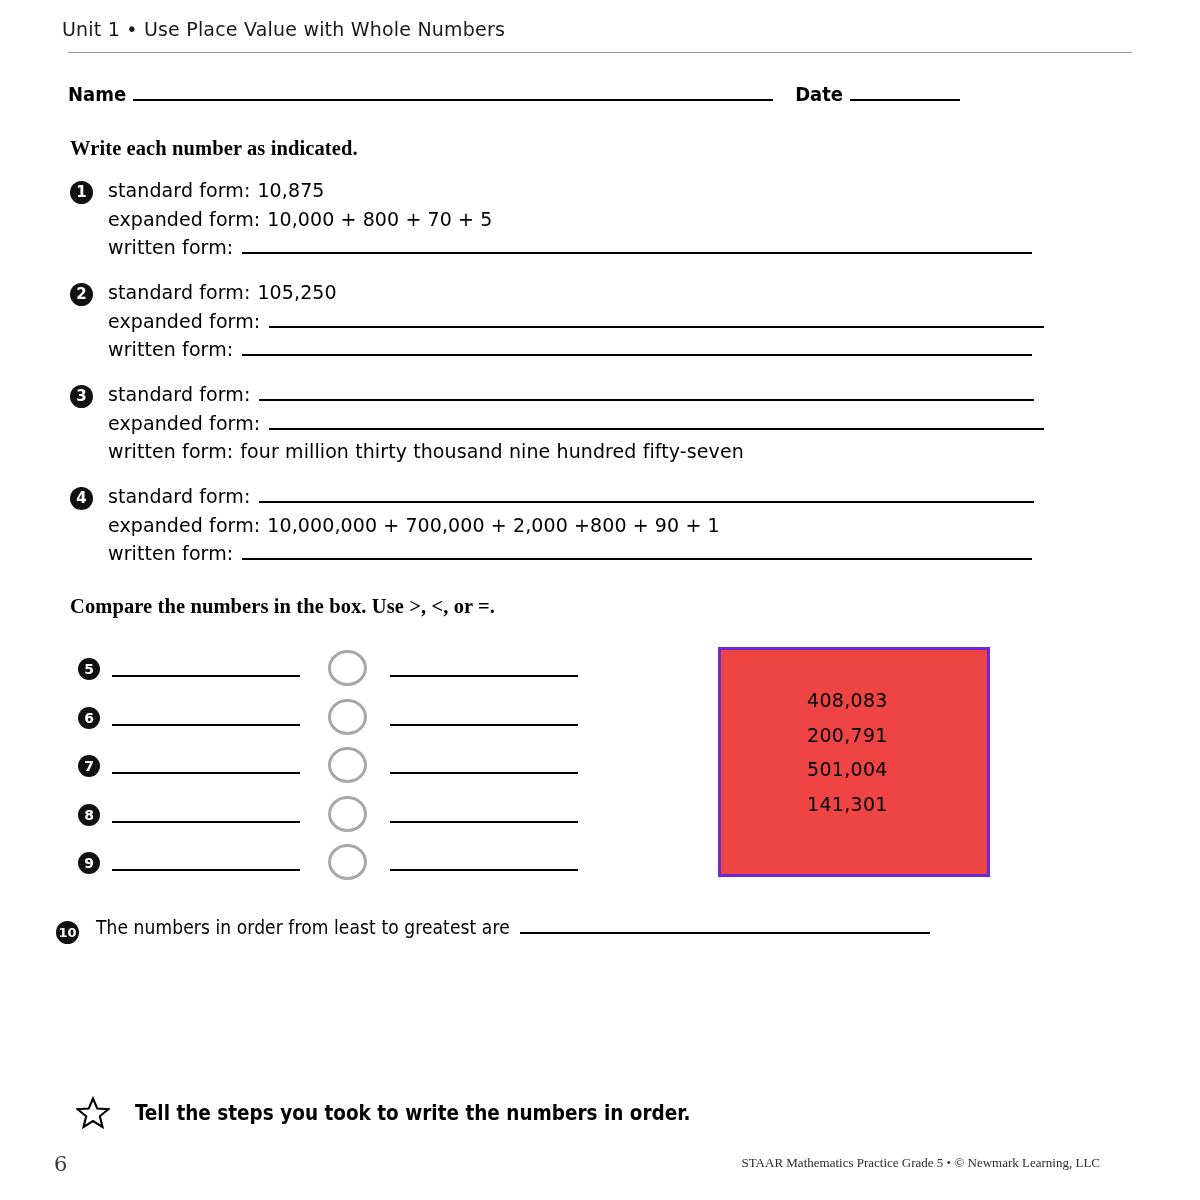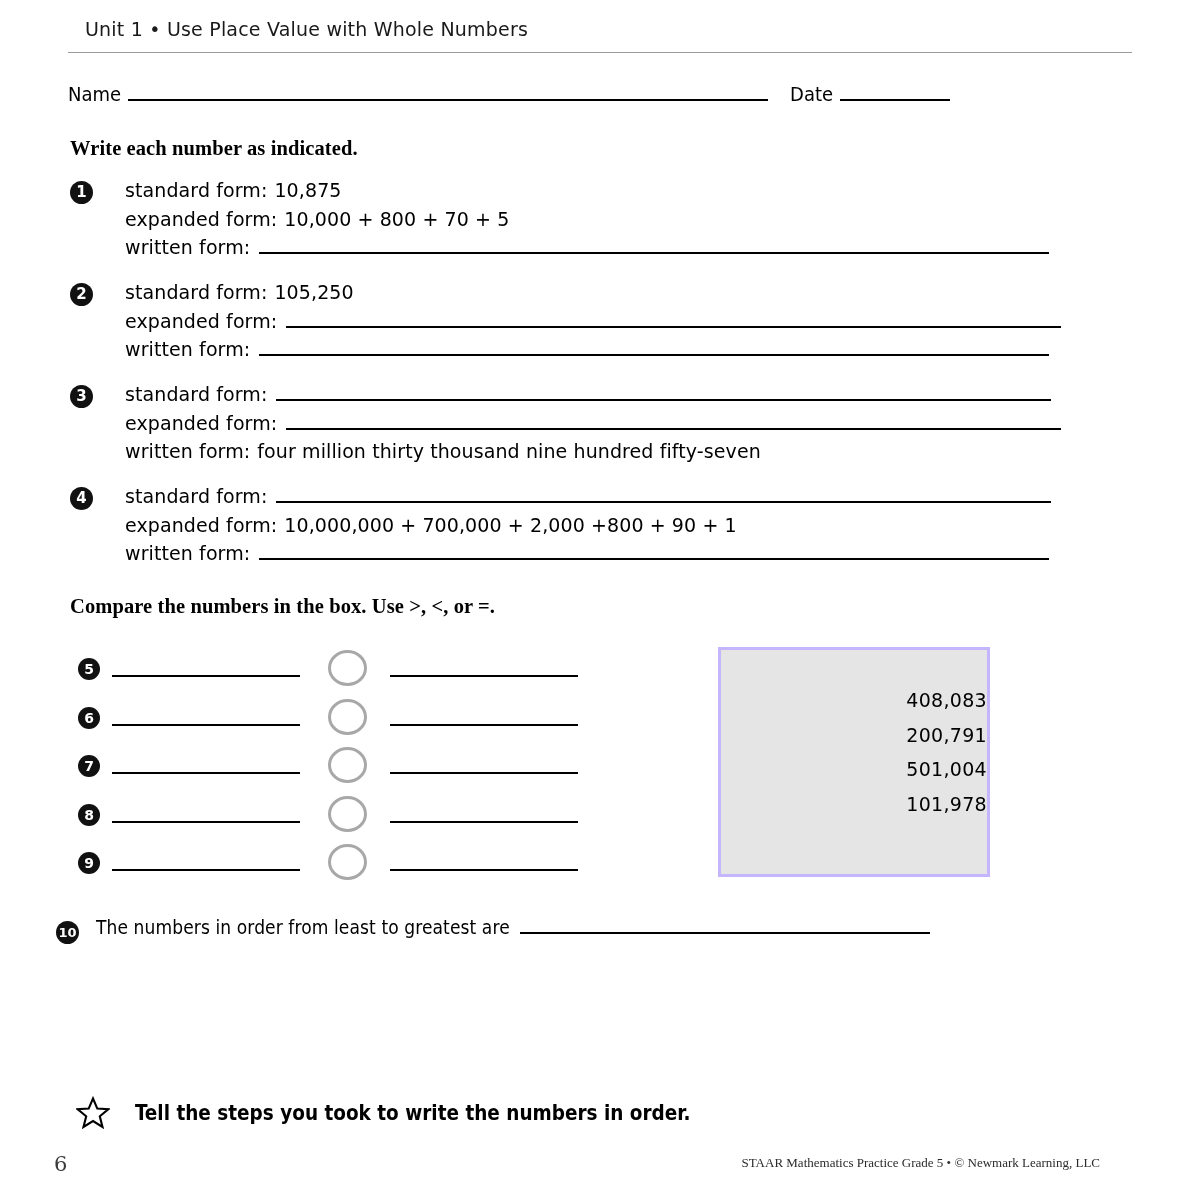--- a/index.html
+++ b/index.html
@@ -13,21 +13,21 @@
     height: 1200px;
     position: relative;
     font-family: "DejaVu Sans", sans-serif;
     color: #000000;
     overflow: hidden;
   }
 
   
   .page-header {
     position: absolute;
-    left: 85px;
+    left: 62px;
     top: 18px;
     width: 1064px;
   }
   .page-header .unit-title {
     font-size: 19px;
     letter-spacing: 0.2px;
     color: #1a1a1a;
     white-space: nowrap;
   }
   .header-rule {
@@ -44,21 +44,21 @@
     position: absolute;
     left: 68px;
     top: 82px;
     width: 1000px;
     height: 26px;
     display: flex;
     align-items: baseline;
   }
   .nd-label {
     font-family: "DejaVu Sans Condensed", "Liberation Sans Narrow", "DejaVu Sans", sans-serif;
-    font-weight: normal;
+    font-weight: bold;
     font-size: 20px;
     letter-spacing: 0px;
     text-align: center;
   }
   .nd-line {
     border-bottom: 2.5px solid #000;
     height: 17px;
     margin-left: 7px;
   }
   .nd-line.name { width: 640px; }
@@ -99,21 +99,21 @@
     color: #ffffff;
     font-family: "DejaVu Sans", sans-serif;
     font-size: 15px;
     font-weight: bold;
     line-height: 23px;
     text-align: center;
     user-select: none;
   }
 
   .q-lines {
-    margin-left: 55px;
+    margin-left: 38px;
   }
   .q-line {
     display: flex;
     align-items: baseline;
     height: 28.5px;
     white-space: nowrap;
   }
   .q-label {
     font-size: 19px;
     letter-spacing: 0.1px;
@@ -184,23 +184,22 @@
     height: 16px;
   }
 
   
   .number-box {
     position: absolute;
     left: 718px;
     top: 647px;
     width: 266px;
     height: 224px;
-    border: 3px solid #c4b5fd;
-    background: #e5e5e5;
-    text-align: right;
+    border: 3px solid #6d28d9;
+    background: #ef4444;
   }
   .number-box-inner {
     padding: 33px 0 0 86px;
   }
   .box-number {
     font-size: 19px;
     letter-spacing: 0.3px;
     line-height: 34.5px;
   }
 
@@ -406,21 +405,21 @@
     <span class="cmp-circle"></span>
     <span class="cmp-blank-right"></span>
   </div>
 </div>
 
 <div class="number-box">
   <div class="number-box-inner">
     <div class="box-number">408,083</div>
     <div class="box-number">200,791</div>
     <div class="box-number">501,004</div>
-    <div class="box-number">101,978</div>
+    <div class="box-number">141,301</div>
   </div>
 </div>
 
 <div class="item10">
   <span class="cmp-bullet-inline">10</span>
   <span class="item10-text">The numbers in order from least to greatest are</span>
   <span class="item10-blank"></span>
 </div>
 
 <div class="star-prompt">

